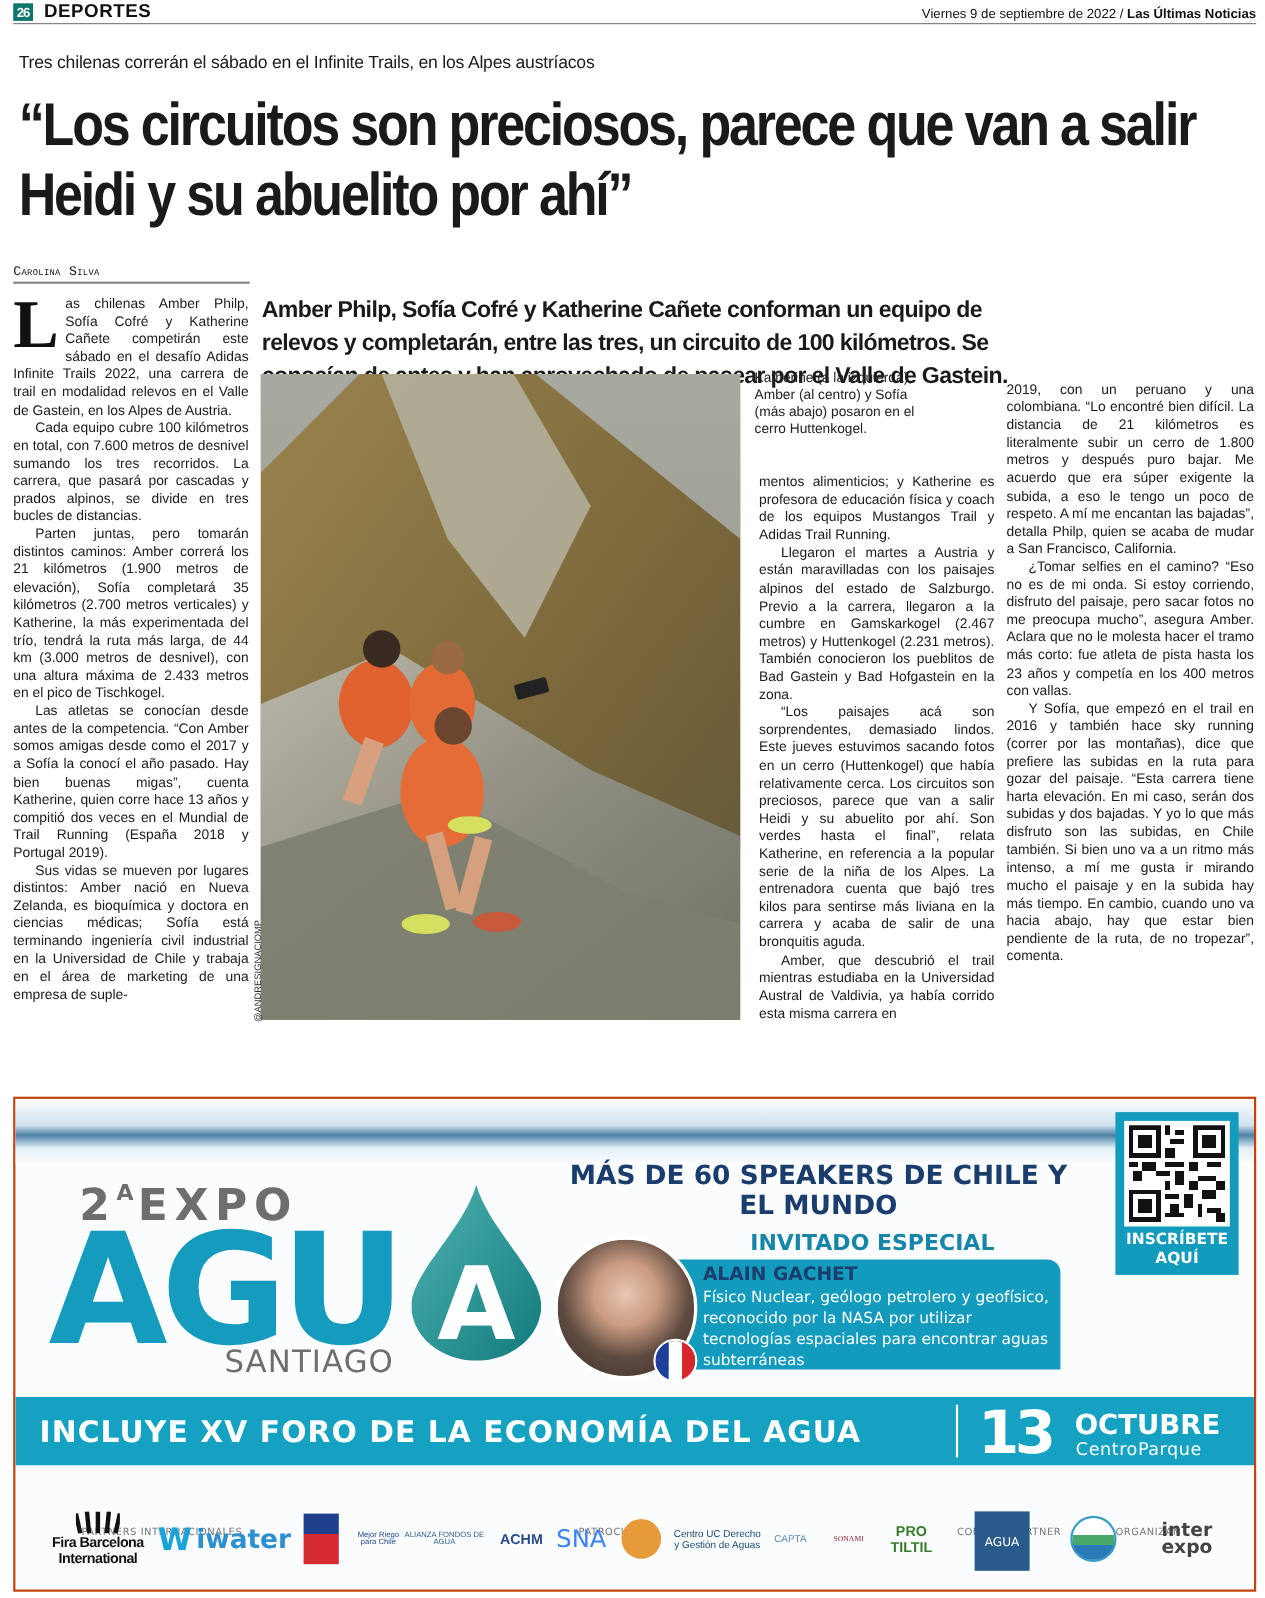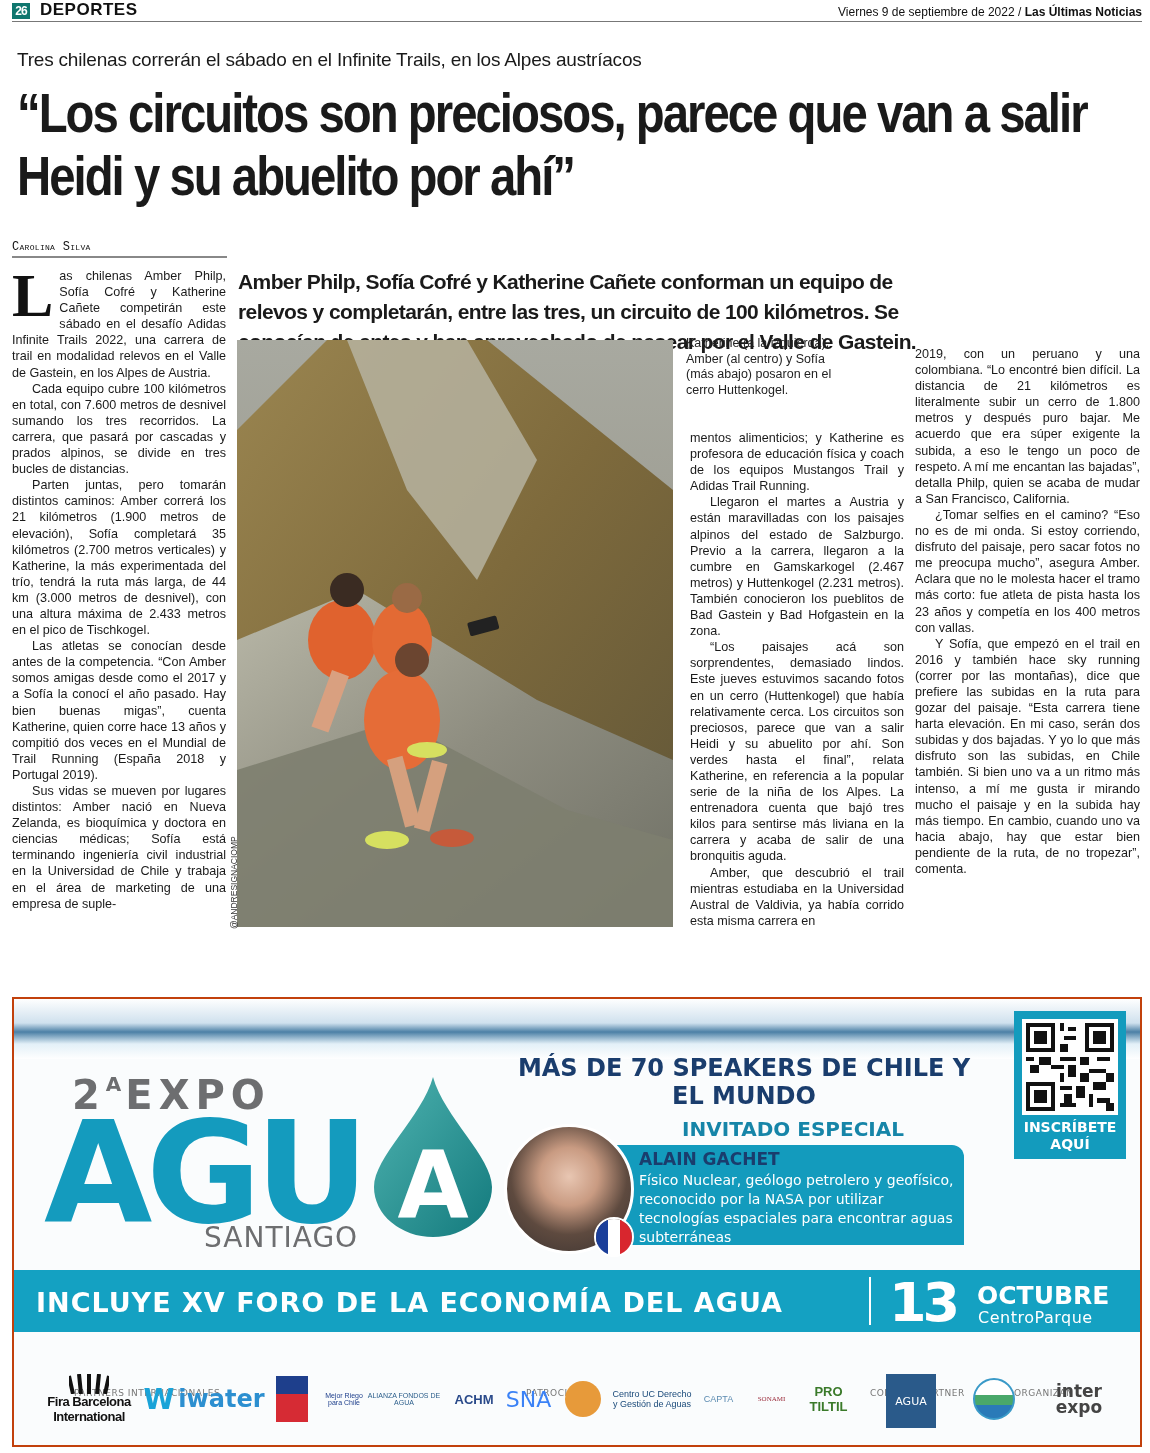--- a/index.html
+++ b/index.html
@@ -6,21 +6,21 @@
   html, body { width: 1150px; height: 1453px; background: #ffffff; overflow: hidden; }
   body { position: relative; font-family: "Liberation Sans", sans-serif; color: #111; }
 
   
   .pagehead { position: absolute; left: 12px; top: 0; width: 1130px; height: 22px; border-bottom: 1.5px solid #777; }
   .pagenum { position: absolute; left: 0; top: 3px; width: 18px; height: 16px; background: #0f766e; color: #fff; font: bold 12px "Liberation Sans Narrow", "Liberation Sans", sans-serif; text-align: center; line-height: 16px; letter-spacing: -1px; }
   .section { position: absolute; left: 28px; top: 0; font: 900 17px "Liberation Sans", sans-serif; letter-spacing: 0.5px; }
   .dateline { position: absolute; right: 0; top: 5px; font-size: 12px; color: #111; }
   .dateline b { font-weight: bold; }
 
-  .kicker { position: absolute; left: 17px; top: 49px; font-size: 19px; color: #1a1a1a; letter-spacing: -0.2px; }
+  .kicker { position: absolute; left: 17px; top: 49px; font-size: 16px; color: #1a1a1a; letter-spacing: -0.2px; }
   .headline { position: absolute; left: 17px; top: 82px; width: 1120px; font: bold 55px/63px "Liberation Sans", sans-serif; letter-spacing: -2.3px; color: #1a1a1a; transform: scaleX(0.86); transform-origin: left top; width: 1300px; }
 
   .byline { position: absolute; left: 12px; top: 240px; width: 215px; border-bottom: 2px solid #888; font-size: 12px; letter-spacing: 0.3px; font-variant: small-caps; padding-bottom: 2px; font-family: Liberation Mono, monospace; }
 
   .bajada { position: absolute; left: 238px; top: 232px; width: 720px; font: bold 21px/30px "Liberation Sans", sans-serif; letter-spacing: -0.6px; color: #1a1a1a; margin-top: 35px; }
 
   .col { position: absolute; font-size: 12.6px; line-height: 16.1px; text-align: justify; hyphens: manual; color: #1a1a1a; }
   .col p { text-indent: 20px; }
   .col p.first { text-indent: 0; }
   .dropcap { float: left; font: bold 62px/50px "Liberation Serif", serif; margin: 2px 6px 0 0; color: #111; }
@@ -165,21 +165,21 @@
       <linearGradient id="dropg" x1="0" y1="0" x2="1" y2="1">
         <stop offset="0" stop-color="#4fb3b0"></stop>
           <stop offset="1" stop-color="#137a7d"></stop>
       </linearGradient>
     </defs>
     <path d="M59 0 C70 40 118 80 118 110 A59 50 0 0 1 0 110 C0 80 48 40 59 0 Z" fill="url(#dropg)"></path>
     <text x="59" y="140" text-anchor="middle" font-family="DejaVu Sans, sans-serif" font-weight="900" font-size="92" fill="#ffffff">A</text>
   </svg>
   <div class="santiago">SANTIAGO</div>
 
-  <div class="speakers">MÁS DE 70 SPEAKERS DE CHILE Y EL MUNDO</div>
+  <div class="speakers">MÁS DE 60 SPEAKERS DE CHILE Y EL MUNDO</div>
   <div class="invitado">INVITADO ESPECIAL</div>
   <div class="guestbox"></div>
   <div class="guestname">ALAIN GACHET</div>
   <div class="guestdesc">Físico Nuclear, geólogo petrolero y geofísico, reconocido por la NASA por utilizar tecnologías espaciales para encontrar aguas subterráneas</div>
   <div class="portrait"></div>
   <div class="flag">
     <i style="background:#1b3f9a"></i>
       <i style="background:#ffffff"></i>
       <i style="background:#d8262e"></i>
   </div>

